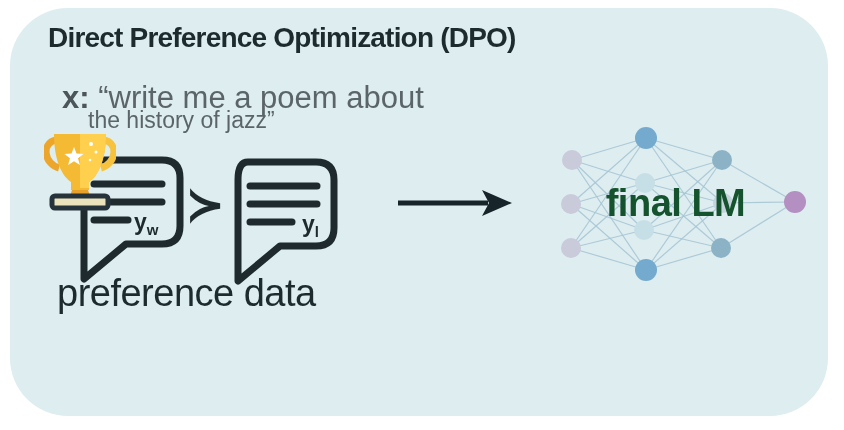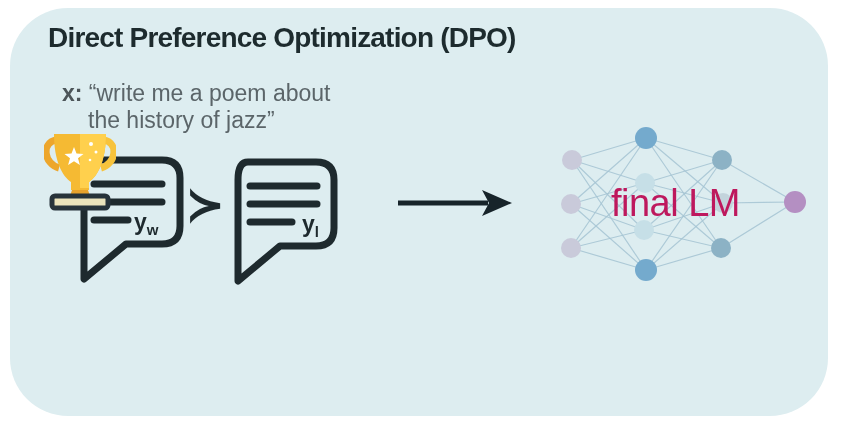--- a/index.html
+++ b/index.html
@@ -1,26 +1,26 @@
 <!DOCTYPE html>
 <html><head>
 <meta charset="utf-8">
 <style>
   html,body{margin:0;padding:0;}
   body{width:844px;height:430px;background:#ffffff;font-family:"Liberation Sans","DejaVu Sans",sans-serif;}
   .canvas{position:relative;width:844px;height:430px;overflow:hidden;background:#ffffff;}
   .card{position:absolute;left:10px;top:8px;width:818px;height:408px;border-radius:58px;background:#ddedf0;}
   .title{position:absolute;left:48px;top:22px;font-size:28px;font-weight:800;letter-spacing:-0.8px;color:#1d2b2e;}
-  .prompt-line1{position:absolute;left:62px;top:80px;font-size:23px;color:#5b6569;}
+  .prompt-line1{position:absolute;left:62px;top:80px;font-size:31px;color:#5b6569;}
   .prompt-line2{position:absolute;left:88px;top:107px;font-size:23px;color:#5b6569;}
   .prompt-prefix{font-weight:700;color:#4c5559;}
   .succ{position:absolute;left:185px;top:176px;font-size:48px;font-weight:700;color:#1e2a2e;}
   .caption{position:absolute;left:57px;top:272px;font-size:38px;font-weight:400;color:#1d2b2e;letter-spacing:-0.5px;}
   .objective{position:absolute;left:363px;top:288px;font-size:37px;font-weight:800;color:#459a92;line-height:50px;letter-spacing:-0.5px;}
-  .final-lm{position:absolute;left:578px;top:182px;width:195px;text-align:center;font-size:38px;font-weight:400;color:#be185d;letter-spacing:-0.5px;}
+  .final-lm{position:absolute;left:578px;top:182px;width:195px;text-align:center;font-size:38px;font-weight:700;color:#14532d;letter-spacing:-0.5px;}
   .abs{position:absolute;}
 </style>
 </head>
 <body>
 
 <div class="canvas">
   <div class="card"></div>
 
   <div class="title">Direct Preference Optimization (DPO)</div>
 
@@ -58,20 +58,21 @@
   <svg class="abs" style="left:222px;top:156px;" width="126" height="132" viewBox="0 0 126 132">
     <path d="M 26,6 H 94 Q 112,6 112,24 V 72 Q 112,90 94,90 H 58 L 16,125 L 16,24 Q 16,6 26,6 Z" fill="none" stroke="#1e2a2e" stroke-width="7" stroke-linejoin="round"></path>
     <line x1="28" y1="30" x2="95" y2="30" stroke="#1e2a2e" stroke-width="7" stroke-linecap="round"></line>
     <line x1="28" y1="48" x2="95" y2="48" stroke="#1e2a2e" stroke-width="7" stroke-linecap="round"></line>
     <line x1="28" y1="66" x2="70" y2="66" stroke="#1e2a2e" stroke-width="7" stroke-linecap="round"></line>
     <text x="80" y="76" font-size="23" font-weight="700" fill="#1e2a2e">
       <tspan>y</tspan><tspan dy="5" font-size="15">l</tspan>
     </text>
   </svg>
 
+  <div class="caption">preference data</div>
 
   <svg class="abs" style="left:396px;top:188px;" width="120" height="30" viewBox="0 0 120 30">
     <line x1="2" y1="15" x2="92" y2="15" stroke="#17242a" stroke-width="5"></line>
     <polygon points="86,2 116,15 86,28 93,15" fill="#17242a"></polygon>
   </svg>
 
 
   <svg id="network-svg" class="abs" style="left:550px;top:115px;" width="270" height="170" viewBox="0 0 270 170">
       <line x1="22" y1="45" x2="96" y2="23" stroke="#a5c4d3" stroke-width="1.2" opacity="0.85"></line>
       <line x1="22" y1="45" x2="95" y2="68" stroke="#a5c4d3" stroke-width="1.2" opacity="0.85"></line>

